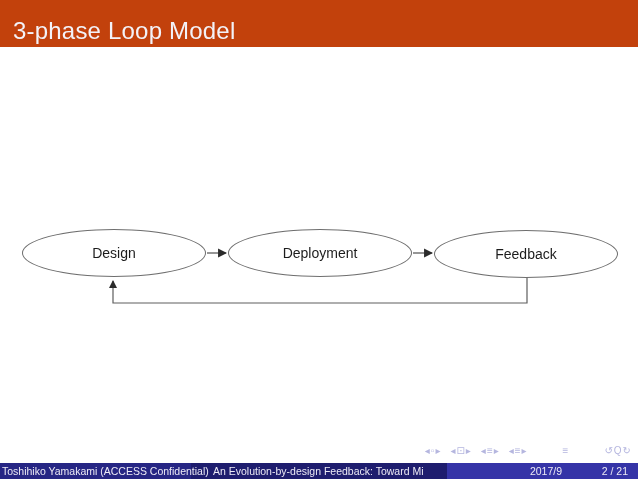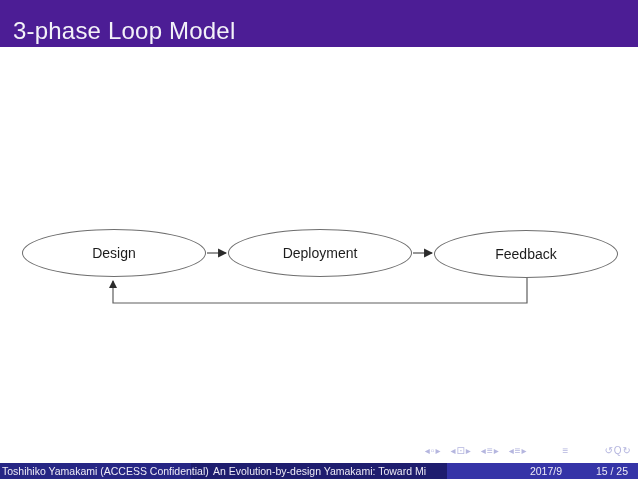--- a/index.html
+++ b/index.html
@@ -17,21 +17,21 @@
     height: 479px;
     background: #ffffff;
   }
 
   
   .frametitle-bar {
     position: absolute;
     top: 0; left: 0;
     width: 100%;
     height: 47px;
-    background: #4c1d95;
+    background: #c2410c;
     display: flex;
     align-items: flex-end;
     box-sizing: border-box;
     padding: 0 0 4px 13px;
   }
   .frametitle-text {
     color: #f3f2f8;
     font-size: 24px;
     line-height: 1.05;
     letter-spacing: 0.2px;
@@ -162,18 +162,18 @@
     <span class="nav-group nav-gap">≡</span>
     <span class="nav-group nav-gap">↺Q↻</span>
   </div>
 
   <div class="footline">
     <div class="foot-box foot-box-author"></div>
     <div class="foot-box foot-box-title"></div>
     <div class="foot-box foot-box-date"></div>
 
     <span class="foot-text foot-author">Toshihiko Yamakami  (ACCESS Confidential)</span>
-    <span class="foot-text foot-shorttitle">An Evolution-by-design Yamakami: Toward Mi</span>
+    <span class="foot-text foot-shorttitle">An Evolution-by-design Feedback: Toward Mi</span>
     <span class="foot-text foot-date">2017/9</span>
-    <span class="foot-text foot-frame">15 / 25</span>
+    <span class="foot-text foot-frame">2 / 21</span>
   </div>
 
 </div>
 
 </body></html>

